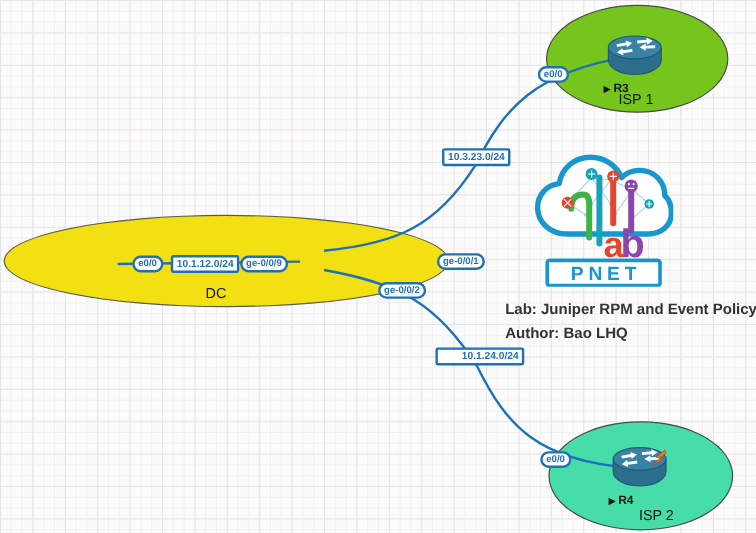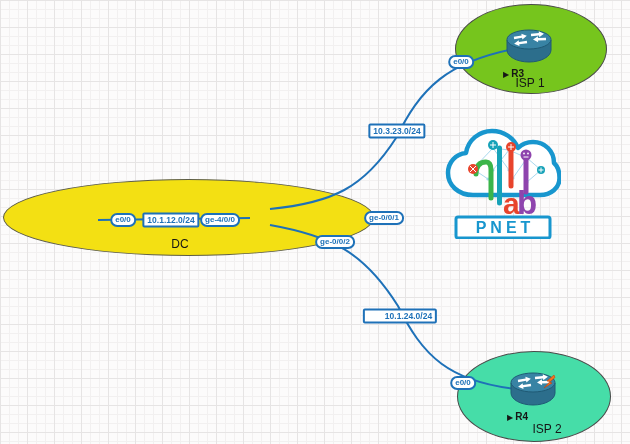--- a/index.html
+++ b/index.html
@@ -84,29 +84,29 @@
           <path d="M0 -1.2 L8 -1.2 L8 -3 L13 0 L8 3 L8 1.2 L0 1.2 Z" transform="translate(23,16) rotate(172)"></path>
           <path d="M0 -1.2 L8 -1.2 L8 -3 L13 0 L8 3 L8 1.2 L0 1.2 Z" transform="translate(42,13) rotate(178)"></path>
         </g>
         <path fill="#F4731F" stroke="#C2410C" stroke-width="0.6" d="M46 6 L39 12 L42 12.5 L36 19 L44 14 L41.5 13.2 L47 8.5 Z"></path>
       </svg>
     </span>
     <div class="node-label"><span class="play">▶</span><span>R4</span></div>
   </div>
 
   <div class="pill" style="left:123px;top:220px;">e0/0</div>
-  <div class="pill" style="left:220px;top:220px;">ge-4/0/0</div>
+  <div class="pill" style="left:220px;top:220px;">ge-0/0/9</div>
   <div class="pill" style="left:336px;top:218px;margin-left:48px;">ge-0/0/1</div>
   <div class="pill" style="left:335px;top:242px;">ge-0/0/2</div>
   <div class="pill" style="left:461px;top:62px;">e0/0</div>
   <div class="pill" style="left:463px;top:383px;">e0/0</div>
 
   <div class="netbox" style="left:171px;top:220px;">10.1.12.0/24</div>
   <div class="netbox" style="left:397px;top:131px;">10.3.23.0/24</div>
-  <div class="netbox" style="left:400px;top:316px;padding-left:20px;">10.1.24.0/24</div>
+  <div class="netbox" style="left:400px;top:297px;padding-left:20px;">10.1.24.0/24</div>
 
   <div class="logo" style="left:443px;top:124px;">
     <svg width="118" height="115" viewBox="0 0 118 115">
       <path d="M 30 71 C 15 71 5 61 5 49 C 5 38 13 30 23 29 C 25 16 36 7 49 7 C 61 7 71 14 75 24 C 79 20 85 18 90 18 C 102 18 111 27 111 39 C 114.5 42 116.5 48 116.5 54 C 116.5 64 108 71 97 71 Z" fill="#ffffff" stroke="#1896CE" stroke-width="4.5" stroke-linejoin="round"></path>
       <g stroke="#A8D8EE" stroke-width="1" fill="none">
         <path d="M30 45 L50 24 L66 26 L84 34 L98 46"></path>
         <path d="M50 24 L66 46 M66 26 L50 46 M30 45 L45 55 M84 34 L70 54 M98 46 L84 58"></path>
       </g>
       <g fill="#A8D8EE">
         <circle cx="66" cy="46" r="1.6"></circle>
@@ -135,14 +135,18 @@
         <circle cx="98" cy="46" r="4" fill="#17A2B8"></circle>
         <path d="M95.5 46 H100.5 M98 43.5 V48.5" stroke="#fff" stroke-width="1"></path>
       </g>
       <text x="60" y="90" font-size="30" font-weight="bold" fill="#E8442C" font-family="Liberation Sans, sans-serif"><tspan>a</tspan></text>
       <text x="74" y="90" font-size="33" font-weight="bold" fill="#8E44AD" font-family="Liberation Sans, sans-serif"><tspan>b</tspan></text>
       <rect x="13" y="93" width="94" height="21" fill="#ffffff" stroke="#1896CE" stroke-width="3" rx="2"></rect>
       <text x="62" y="109" text-anchor="middle" font-size="16" font-weight="bold" fill="#1896CE" letter-spacing="4" font-family="Liberation Sans, sans-serif"><tspan>PNET</tspan></text>
     </svg>
   </div>
 
+  <div class="annotation" style="left:421px;top:248px;">
+    <div>Lab: Juniper RPM and Event Policy</div>
+    <div>Author: Bao LHQ</div>
+  </div>
 
 </div>
 
 </body></html>

